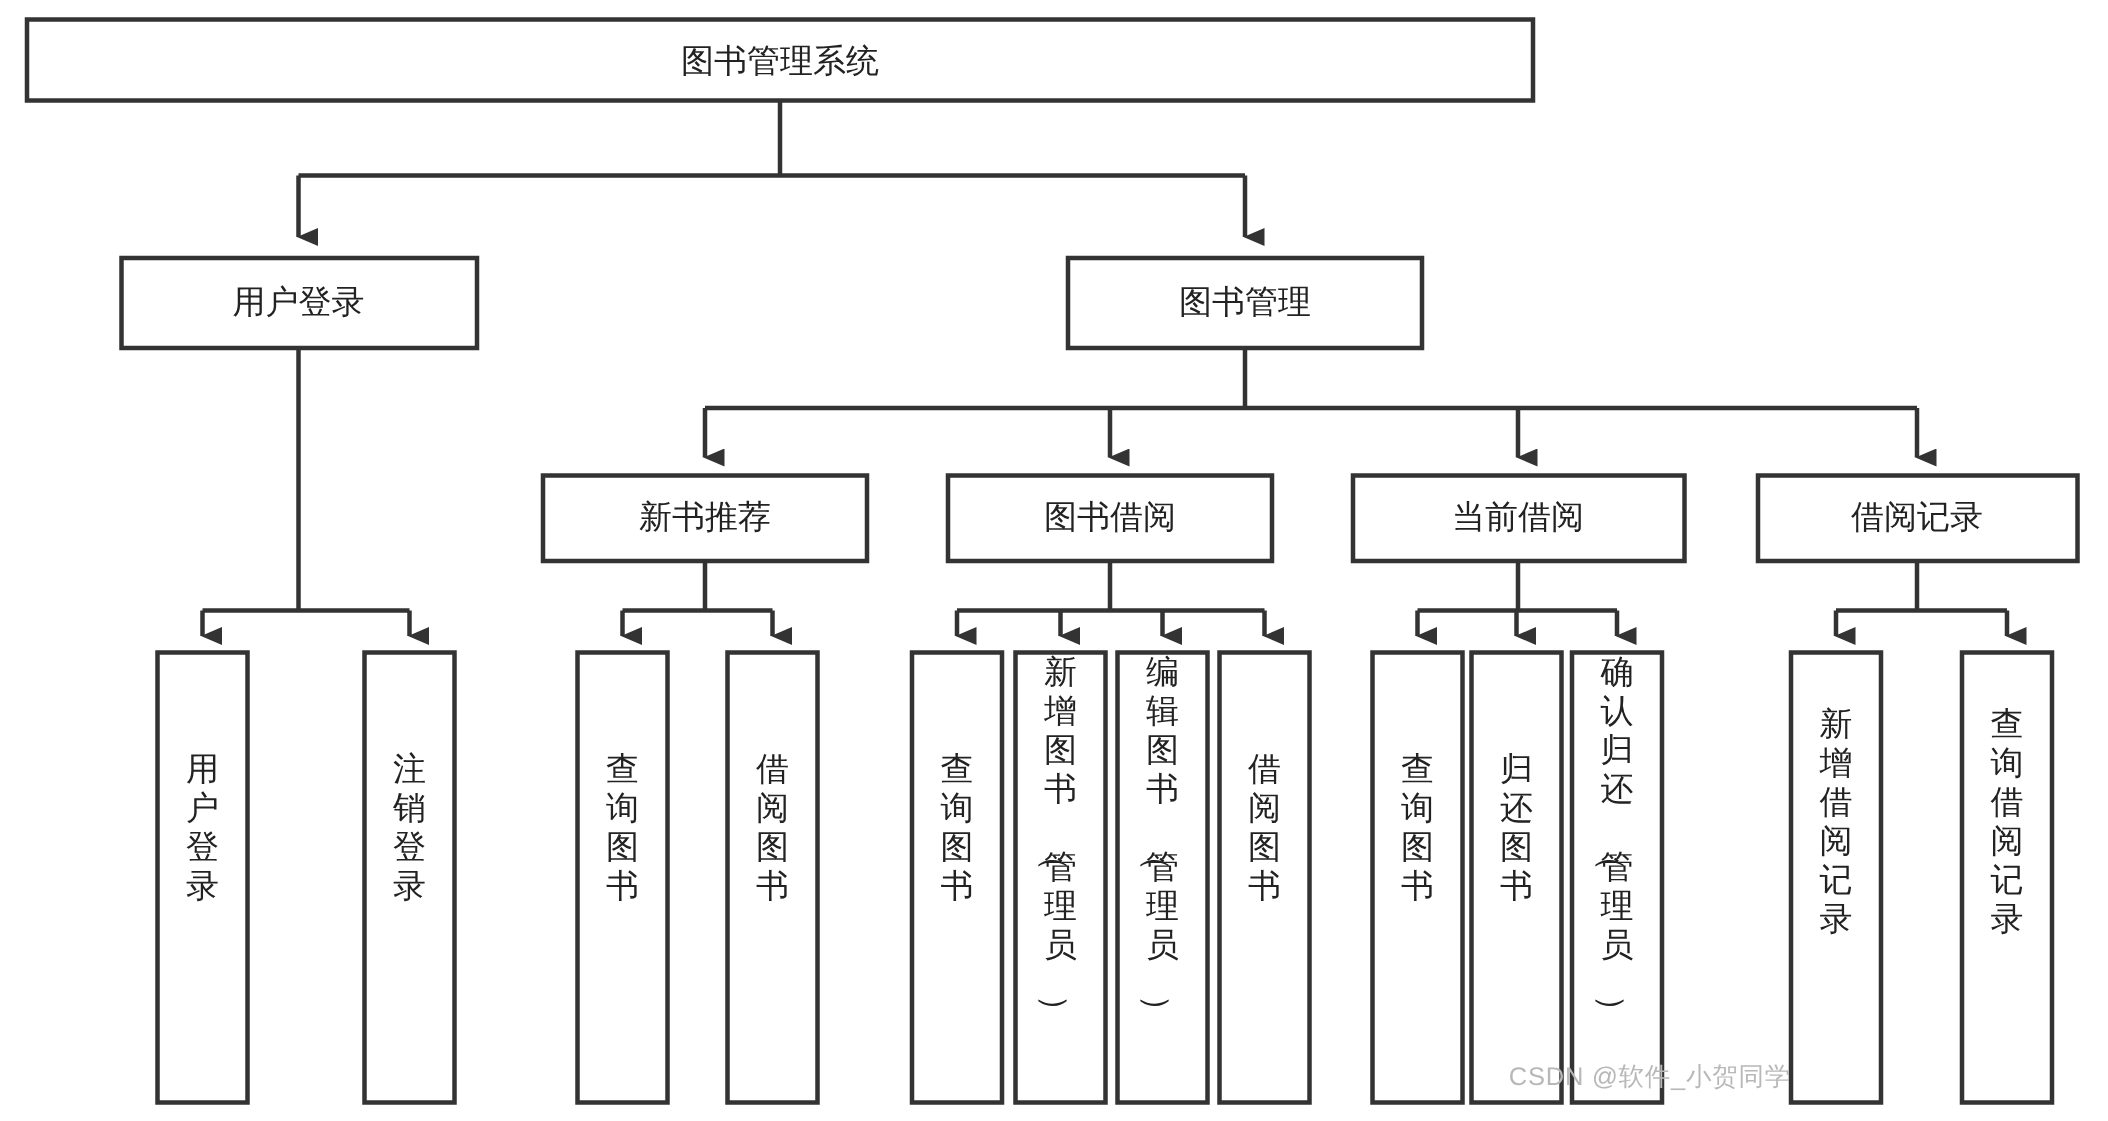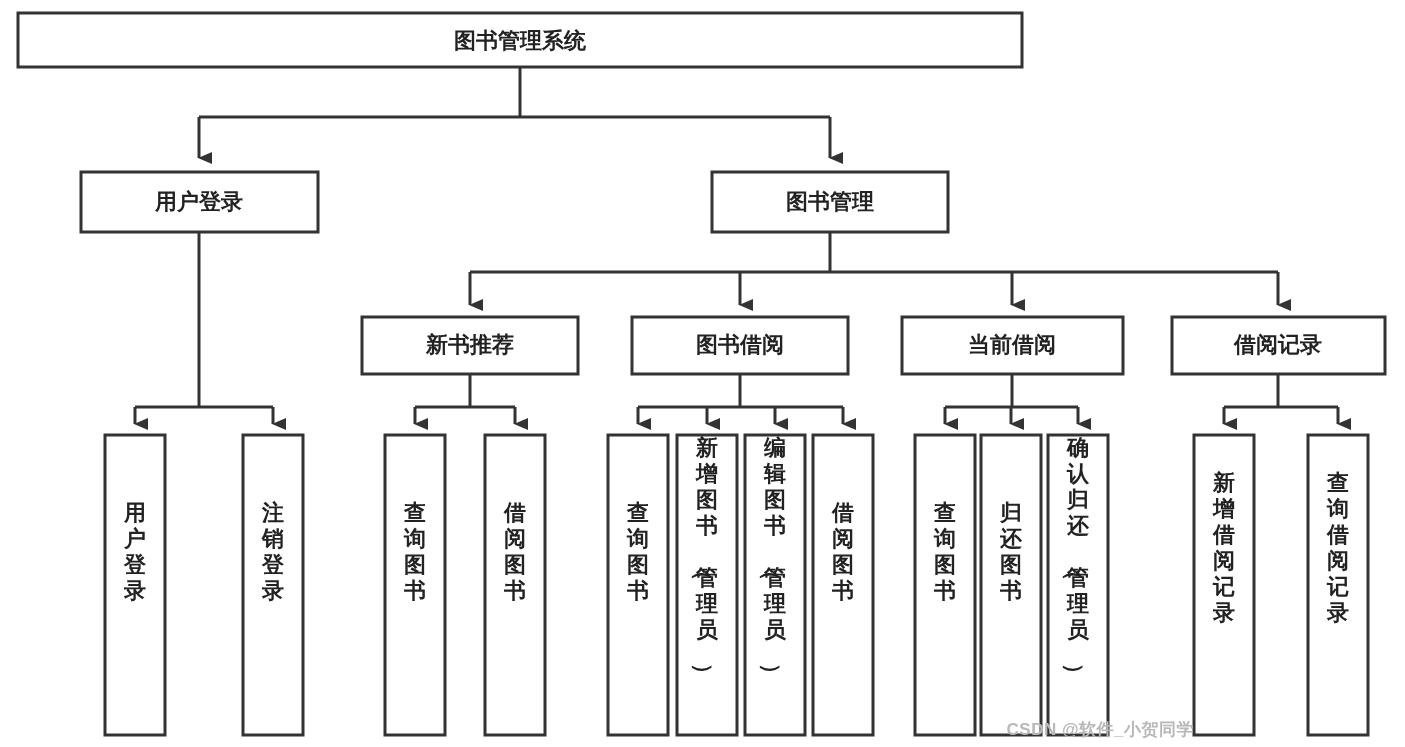--- a/index.html
+++ b/index.html
@@ -11,21 +11,20 @@
     width: 1405px;
     height: 747px;
     font-family: "Liberation Sans", "DejaVu Sans", sans-serif;
     position: relative;
     overflow: hidden;
   }
   #diagram-root {
     position: relative;
     width: 1208px;
     height: 747px;
-    font-weight: bold;
   }
   svg.diagram-canvas {
     position: absolute;
     top: 0;
     left: 0;
     width: 1405px;
     height: 747px;
     display: block;
   }
   .node-box {
@@ -51,21 +50,21 @@
   }
   .node-label-vertical {
     fill: #222222;
     font-family: "Liberation Sans", "DejaVu Sans", sans-serif;
     font-size: 22px;
     text-anchor: middle;
   }
   .watermark {
     position: absolute;
     right: 14px;
-    bottom: 6px;
+    bottom: 18px;
     font-family: "Liberation Sans", "DejaVu Sans", sans-serif;
     font-size: 17px;
     color: #b8b8b8;
     white-space: nowrap;
     letter-spacing: 0.5px;
   }
 </style>
 </head>
 <body>
 

